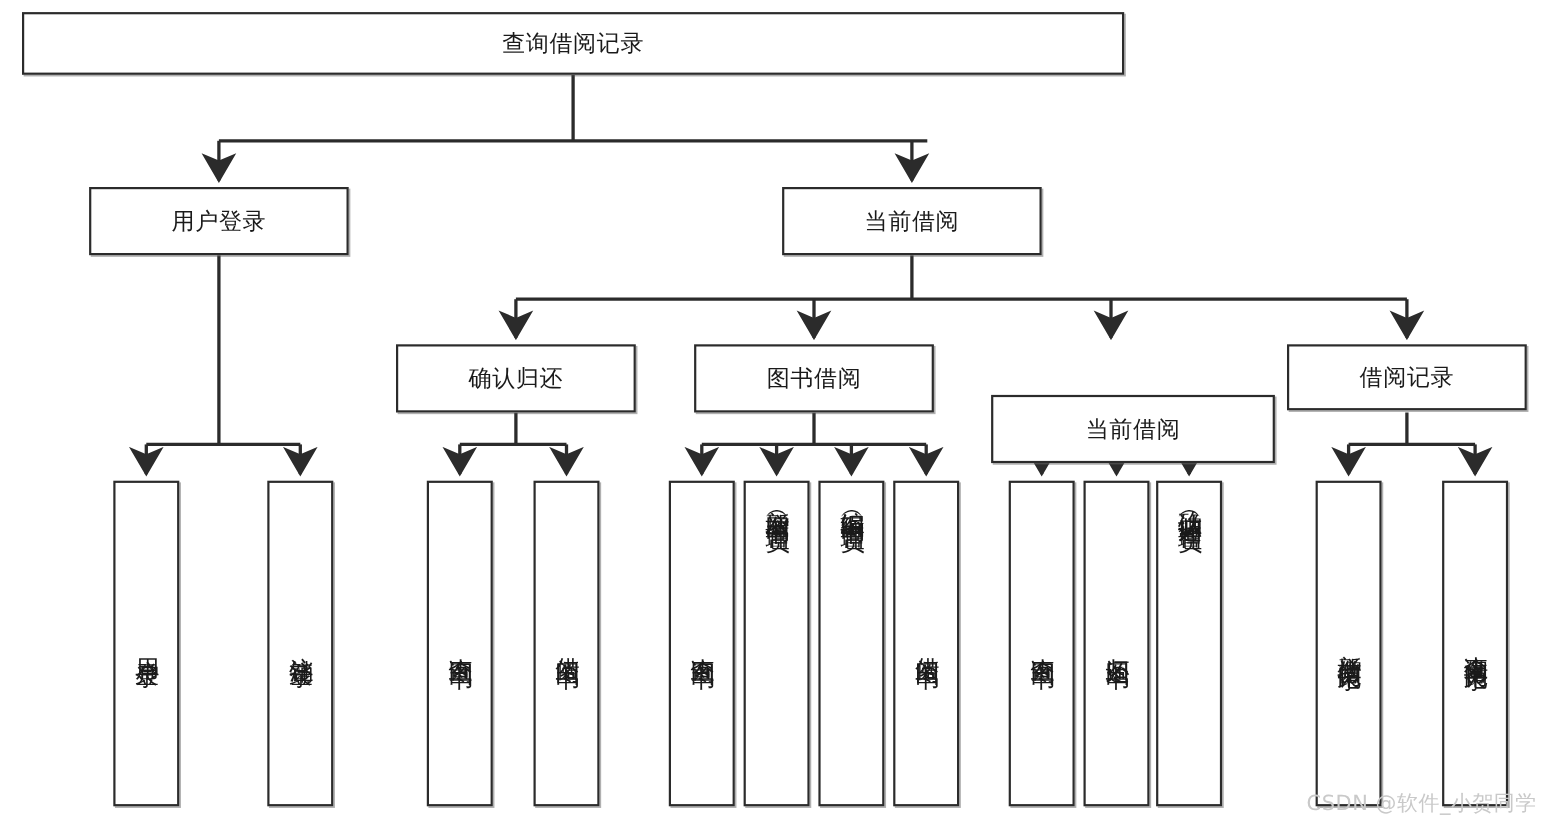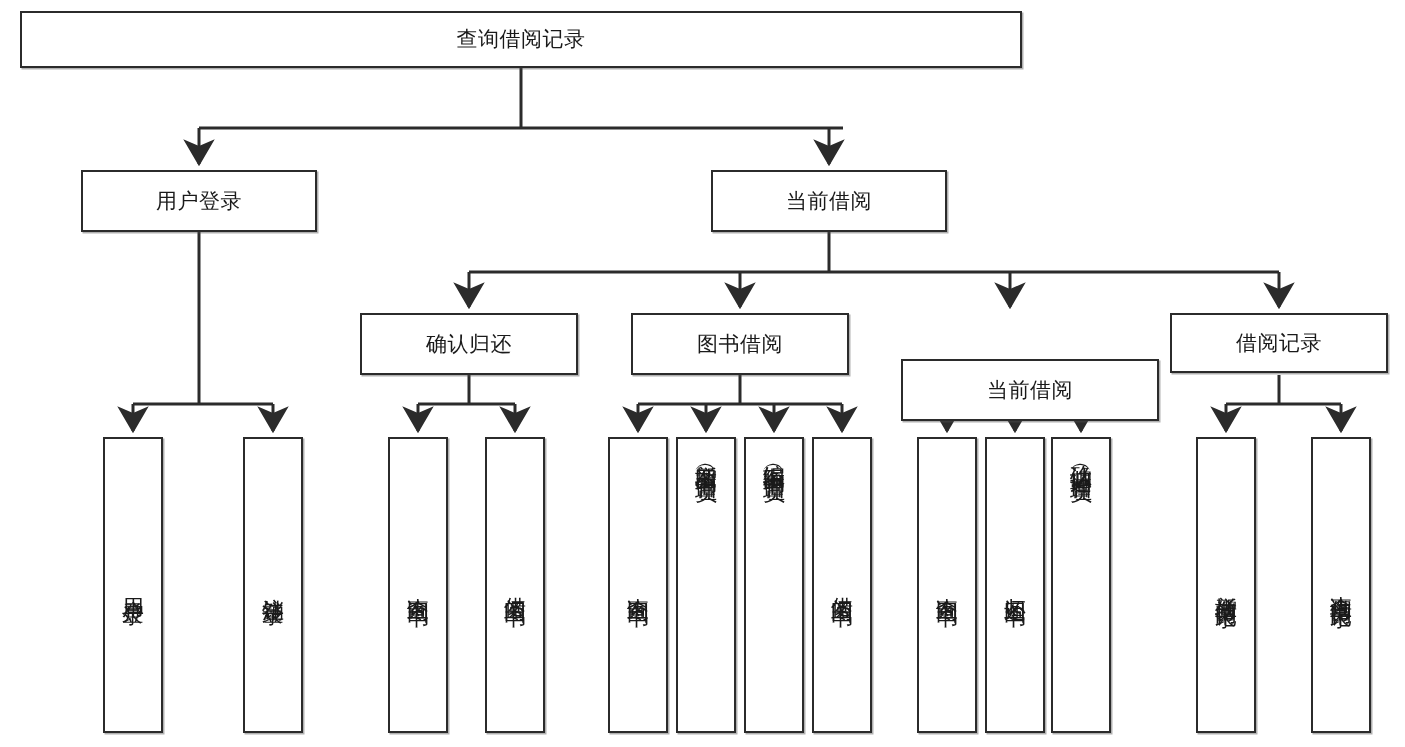--- a/index.html
+++ b/index.html
@@ -191,14 +191,15 @@
     <span class="label">确认归还（管理员）</span>
   </div>
 
   <div class="node vertical centered" style="left:1196px; top:437px; width:60px; height:296px;">
     <span class="label">新增借阅记录</span>
   </div>
   <div class="node vertical centered" style="left:1311px; top:437px; width:60px; height:296px;">
     <span class="label">查询借阅记录</span>
   </div>
 
+  <div id="watermark">CSDN @软件_小贺同学</div>
 
 </div>
 
 </body></html>

